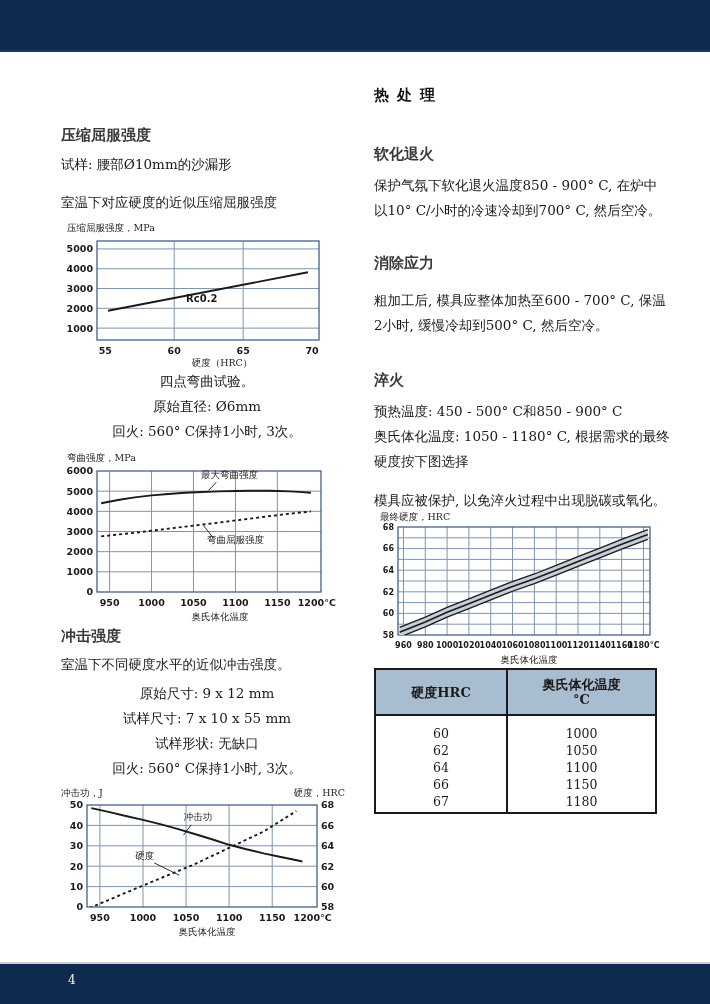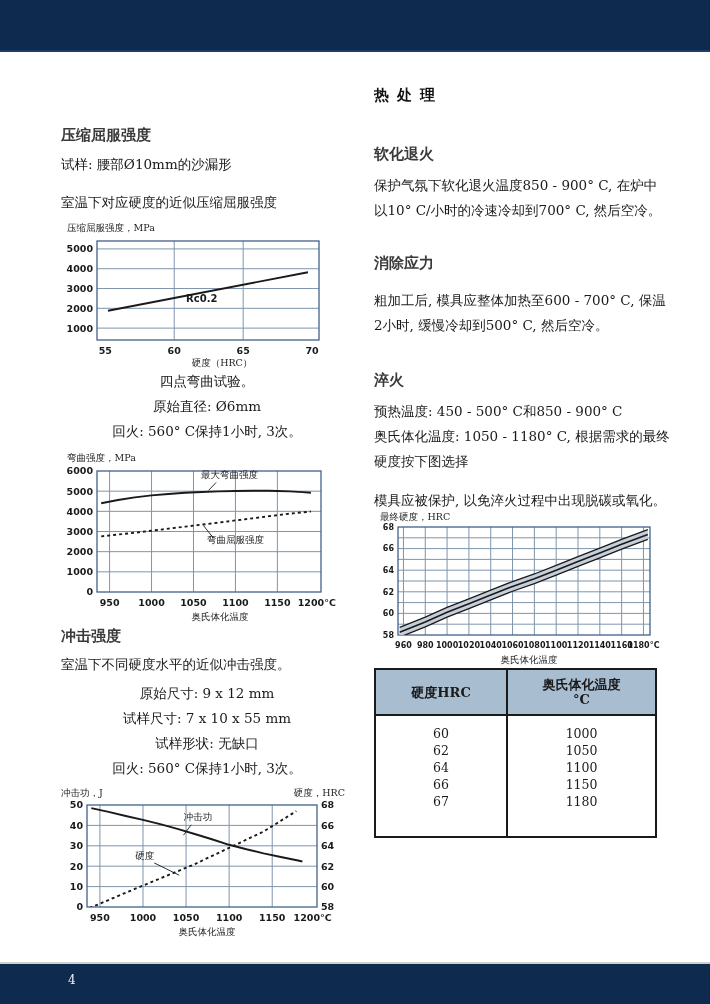--- a/index.html
+++ b/index.html
@@ -63,21 +63,21 @@
     font-family:"DejaVu Serif",serif;font-weight:bold;font-size:13px;
     text-align:center;padding:7px 12px;line-height:15px;
   }
   table.hardness th:first-child, table.hardness td:first-child{
     border-right:2px solid #1a1a1a;width:47%;
   }
   table.hardness tbody td{
     text-align:center;font-size:12.5px;line-height:17px;padding:0;
   }
   table.hardness tbody tr:first-child td{padding-top:9px;}
-  table.hardness tbody tr:last-child td{padding-bottom:26px;margin-left:18px;}
+  table.hardness tbody tr:last-child td{padding-bottom:2px;margin-left:18px;}
   .tbl-caption{font-size:13.5px;line-height:23px;margin-top:34px;}
 </style>
 </head>
 <body>
 
 <div class="page">
   <div class="topbar"></div>
 
   <div class="col col-left">
     <h2 class="sec" style="margin-top:30px">压缩屈服强度</h2>

